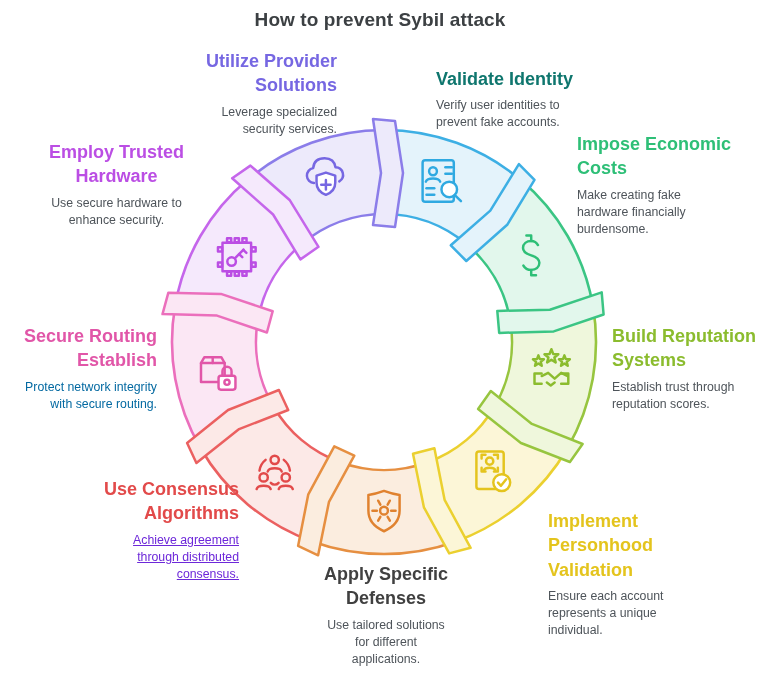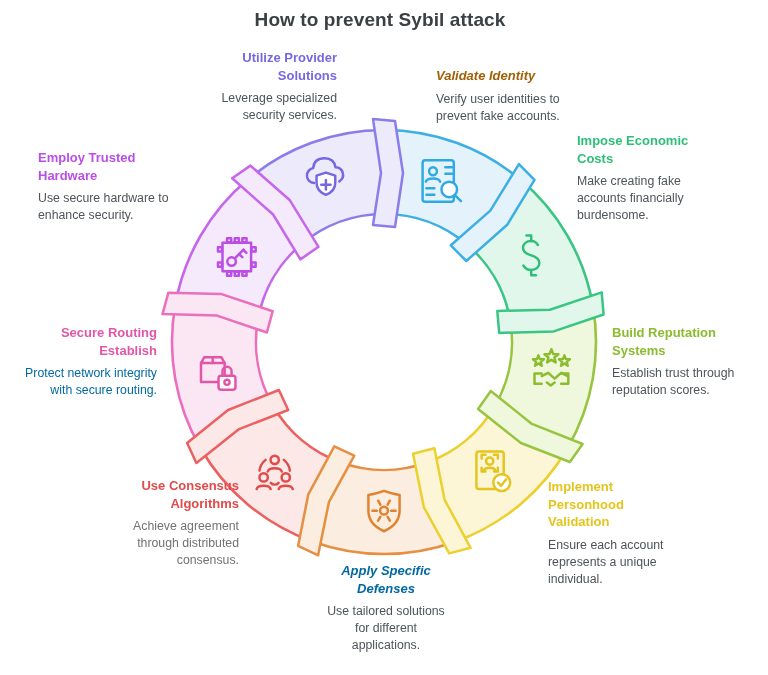--- a/index.html
+++ b/index.html
@@ -3,30 +3,30 @@
 <meta charset="utf-8">
 <style>
   html,body{margin:0;padding:0;background:#ffffff;}
   body{width:768px;height:675px;overflow:hidden;font-family:"Liberation Sans",sans-serif;}
   .stage{position:relative;width:768px;height:675px;background:#ffffff;}
   .title{position:absolute;left:0;top:9px;width:760px;text-align:center;
          font-size:19px;font-weight:bold;letter-spacing:.1px;}
   #ring{position:absolute;left:0;top:0;}
   #ring path,#ring circle,#ring rect{stroke-linecap:round;stroke-linejoin:round;}
   .label{position:absolute;}
-  .heading{margin:0;font-size:13px;font-weight:bold;line-height:1.35;white-space:pre-line;}
+  .heading{margin:0;font-size:18px;font-weight:bold;line-height:1.35;white-space:pre-line;}
   .desc{margin:6px 0 0;font-size:12.3px;line-height:1.38;white-space:pre-line;}
   .seg0{left:436px;top:67px;width:150px;text-align:left;}
   .seg1{left:577px;top:132px;width:158px;text-align:left;}
   .seg2{left:612px;top:324px;width:152px;text-align:left;}
   .seg3{left:548px;top:478px;width:142px;text-align:left;}
   .seg4{left:292px;top:562px;width:188px;text-align:center;}
   .seg5{left:64px;top:477px;width:175px;text-align:right;}
   .seg6{left:2px;top:324px;width:155px;text-align:right;}
-  .seg7{left:38px;top:149px;width:157px;text-align:left;}
+  .seg7{left:38px;top:140px;width:157px;text-align:center;}
   .seg8{left:183px;top:49px;width:154px;text-align:right;}
 </style>
 </head>
 <body>
 
 <div class="stage">
   <div class="title" style="color: rgb(60, 64, 67);">How to prevent Sybil attack</div>
 
   <svg id="ring" width="768" height="675" viewBox="0 0 768 675">
       <path d="M 384.00,130.00 A 212 212 0 0 1 520.27,179.60 L 466.28,243.95 A 128 128 0 0 0 384.00,214.00 Z" fill="#E4F3FB" stroke="#3DAFE4" stroke-width="2.6"></path>
@@ -131,56 +131,56 @@
       </g>
       <g transform="translate(294.7,151.1) scale(1.3)">
         <path d="M14.8,24.6a5.8,5.8 0 0 1 -0.6,-11.5q0.6,-7.6 8.8,-7.6q7.3,0 8.4,7a5.8,5.8 0 0 1 2.9,10.8" fill="none" stroke="#7667E2" stroke-width="1.9"></path>
         <path d="M24,16.5l7.2,2.4v5.4c0,4.9 -3.3,7.8 -7.2,9.3c-3.9,-1.5 -7.2,-4.4 -7.2,-9.3v-5.4z" fill="#ffffff" stroke="#7667E2" stroke-width="1.9"></path>
         <path d="M24,22.3v7.2" fill="none" stroke="#7667E2" stroke-width="1.9"></path>
         <path d="M20.4,25.9h7.2" fill="none" stroke="#7667E2" stroke-width="1.9"></path>
       </g>
     </svg>
 
   <div class="label seg0">
-    <h2 class="heading" style="color: #a16207; font-style: italic;">Validate Identity</h2>
+    <h2 class="heading" style="color: #0f766e;">Validate Identity</h2>
     <p class="desc" style="color: rgb(78, 84, 90);">Verify user identities to
 prevent fake accounts.</p>
   </div>
   <div class="label seg1">
     <h2 class="heading" style="color: rgb(46, 191, 119);">Impose Economic
 Costs</h2>
     <p class="desc" style="color: rgb(78, 84, 90);">Make creating fake
-accounts financially
+hardware financially
 burdensome.</p>
   </div>
   <div class="label seg2">
     <h2 class="heading" style="color: rgb(139, 188, 46);">Build Reputation
 Systems</h2>
     <p class="desc" style="color: rgb(78, 84, 90);">Establish trust through
 reputation scores.</p>
   </div>
   <div class="label seg3">
-    <h2 class="heading" style="color: rgb(228, 196, 29);">Implement
+    <h2 class="heading" style="color: rgb(228, 196, 29); margin-top: 31px;">Implement
 Personhood
 Validation</h2>
     <p class="desc" style="color: rgb(78, 84, 90);">Ensure each account
 represents a unique
 individual.</p>
   </div>
   <div class="label seg4">
-    <h2 class="heading" style="color: #0369a1; font-style: italic;">Apply Specific
+    <h2 class="heading" style="color: #404040;">Apply Specific
 Defenses</h2>
     <p class="desc" style="color: rgb(78, 84, 90);">Use tailored solutions
 for different
 applications.</p>
   </div>
   <div class="label seg5">
     <h2 class="heading" style="color: rgb(226, 74, 74);">Use Consensus
 Algorithms</h2>
-    <p class="desc" style="color: #737373;">Achieve agreement
+    <p class="desc" style="color: #6d28d9; text-decoration: underline;">Achieve agreement
 through distributed
 consensus.</p>
   </div>
   <div class="label seg6">
     <h2 class="heading" style="color: rgb(225, 86, 168);">Secure Routing
 Establish</h2>
     <p class="desc" style="color: #0369a1;">Protect network integrity
 with secure routing.</p>
   </div>
   <div class="label seg7">

